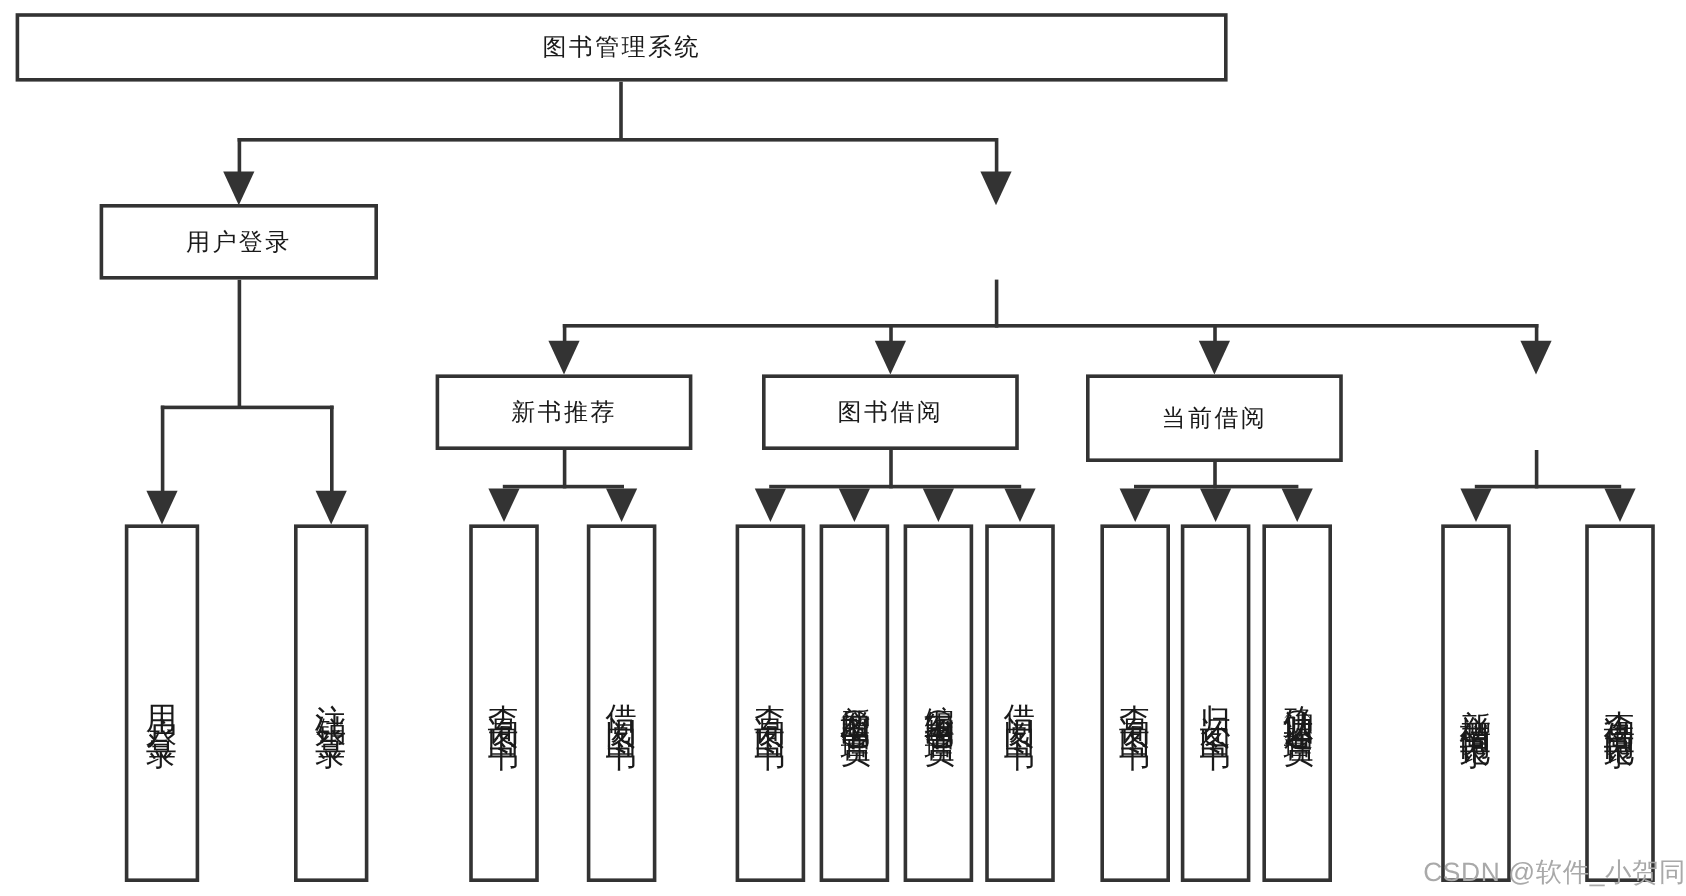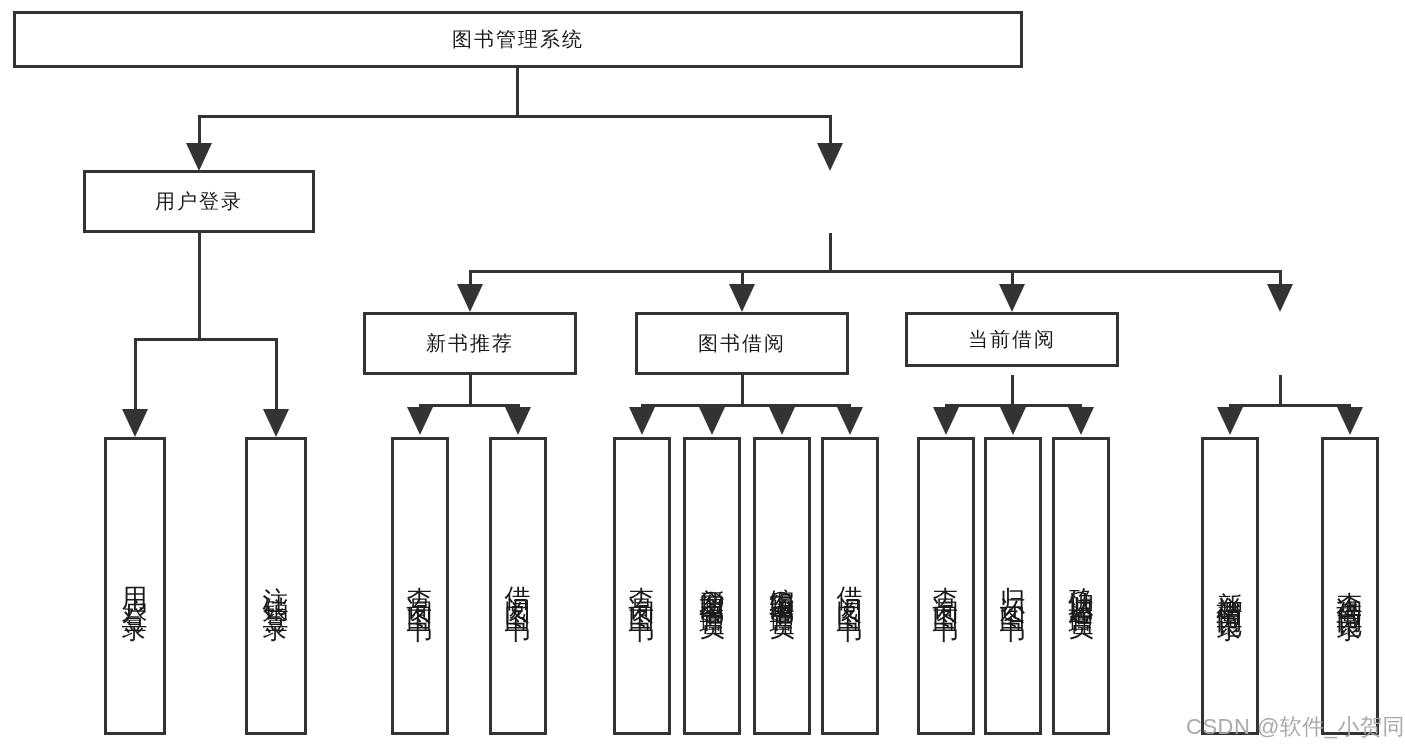--- a/index.html
+++ b/index.html
@@ -74,21 +74,21 @@
   <div class="arrow" style="left:729px;top:284px;"></div>
   <div class="arrow" style="left:999px;top:284px;"></div>
   <div class="arrow" style="left:1267px;top:284px;"></div>
 
   <div class="node" style="left:363px;top:312px;width:214px;height:63px;">
     <span>新书推荐</span>
   </div>
   <div class="node" style="left:635px;top:312px;width:214px;height:63px;">
     <span>图书借阅</span>
   </div>
-  <div class="node" style="left:905px;top:312px;width:214px;height:55px;">
+  <div class="node" style="left:905px;top:312px;width:214px;height:73px;">
     <span>当前借阅</span>
   </div>
 
   <div class="vline" style="left:469px;top:375px;height:32px;"></div>
   <div class="vline" style="left:741px;top:375px;height:32px;"></div>
   <div class="vline" style="left:1011px;top:375px;height:32px;"></div>
   <div class="vline" style="left:1279px;top:375px;height:32px;"></div>
 
   <div class="hline" style="left:419px;top:404px;width:101px;"></div>
   <div class="hline" style="left:641px;top:404px;width:210px;"></div>

